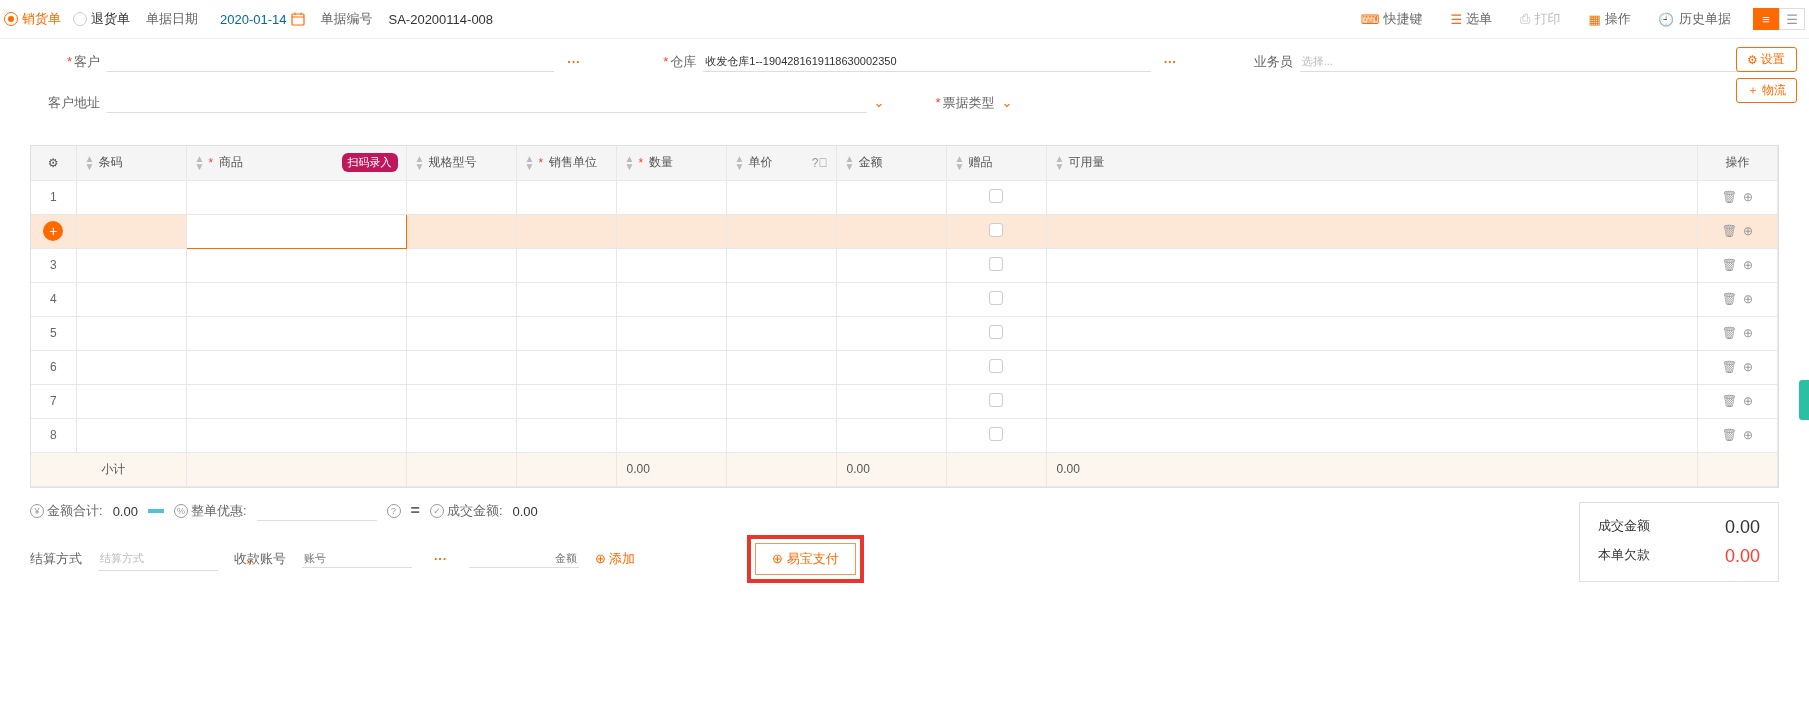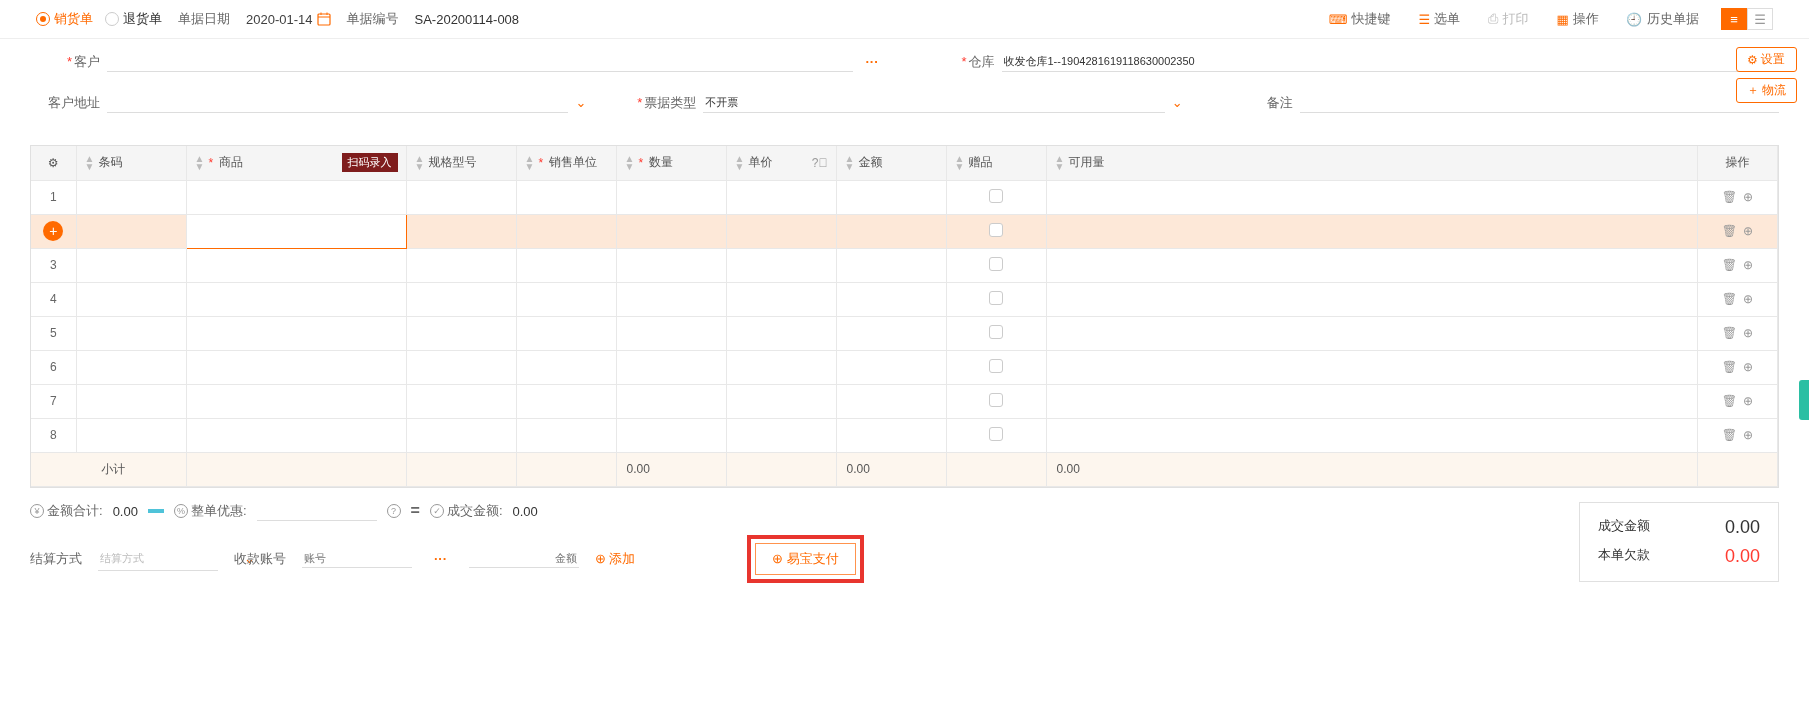--- a/index.html
+++ b/index.html
@@ -1,26 +1,26 @@
 <!DOCTYPE html>
 <html><head>
 <meta charset="utf-8">
 <style>
 * { box-sizing: border-box; margin: 0; padding: 0; }
 body { font-family: "Microsoft YaHei", Arial, sans-serif; font-size: 13px; color: #333; background: #fff; }
 
 
-.topbar { display: flex; align-items: center; padding: 8px 36px; border-bottom: 1px solid #eee; gap: 16px; }
+.topbar { display: flex; align-items: center; padding: 8px 4px; border-bottom: 1px solid #eee; gap: 16px; }
 .radio-group { display: flex; gap: 12px; align-items: center; }
 .radio-item { display: flex; align-items: center; gap: 4px; cursor: pointer; }
 .radio-circle { width: 14px; height: 14px; border: 1px solid #ccc; border-radius: 50%; display: inline-flex; align-items: center; justify-content: center; }
 .radio-circle.active { border-color: #ff6a00; }
 .radio-dot { width: 6px; height: 6px; background: #ff6a00; border-radius: 50%; }
 .label-gray { color: #666; }
-.date-val { color: #404040; }
+.date-val { color: #0369a1; margin-left: 6px; }
 .cal-icon { color: #ff6a00; margin-left: 4px; }
 .spacer { flex: 1; }
 .toolbar-btn { display: inline-flex; align-items: center; gap: 4px; color: #666; cursor: pointer; padding: 2px 6px; }
 .toolbar-btn .ico { color: #ff6a00; }
 .view-toggle { display: flex; }
 .view-btn { width: 26px; height: 22px; border: 1px solid #ddd; display: flex; align-items: center; justify-content: center; color: #999; cursor: pointer; }
 .view-btn.active { background: #ff6a00; border-color: #ff6a00; color: #fff; }
 
 
 .form-area { padding: 12px 30px; position: relative; }
@@ -35,21 +35,21 @@
 .side-buttons { position: absolute; right: 12px; top: 8px; display: flex; flex-direction: column; gap: 6px; }
 .side-btn { border: 1px solid #ff6a00; color: #ff6a00; background: #fff; padding: 3px 10px; border-radius: 3px; cursor: pointer; font-size: 12px; display: flex; align-items: center; gap: 3px; }
 
 
 .table-wrap { margin: 0 30px; border: 1px solid #e0e0e0; }
 .tbl { width: 100%; border-collapse: collapse; }
 .tbl th, .tbl td { border-right: 1px solid #e8e8e8; border-bottom: 1px solid #e8e8e8; padding: 0; height: 34px; font-weight: normal; font-size: 12px; }
 .tbl th { background: #f5f5f5; color: #555; }
 .th-inner { display: flex; align-items: center; padding: 0 8px; gap: 4px; }
 .sort-ico { color: #bbb; font-size: 10px; line-height: 8px; }
-.scan-badge { background: #7f1d1d; color: #fff; padding: 2px 6px; border-radius: 0; font-size: 11px; margin-left: auto; }
+.scan-badge { background: #be185d; color: #fff; padding: 2px 6px; border-radius: 6px; font-size: 11px; margin-left: auto; }
 .row-idx { text-align: center; color: #666; width: 45px; }
 .gear { text-align: center; color: #999; cursor: pointer; }
 .add-circle { width: 20px; height: 20px; background: #ff6a00; color: #fff; border-radius: 50%; display: inline-flex; align-items: center; justify-content: center; font-size: 14px; }
 .row-active td { background: #fde8d8; }
 .row-active .cell-editing { background: #fff; border: 1px solid #ff6a00; }
 .chk { width: 14px; height: 14px; border: 1px solid #ccc; border-radius: 3px; display: inline-block; background: #fff; }
 .op-cell { text-align: center; }
 .op-ico { color: #999; margin: 0 3px; cursor: pointer; }
 .subtotal-row td { background: #fdf6ee; color: #555; padding-left: 10px; }
 .help-ico { margin-left: auto; color: #999; }
@@ -149,36 +149,36 @@
     <div class="form-field">
       <span class="form-label"><span class="req">*</span><span>客户</span></span>
       <input class="form-input" style="">
       <span class="field-icon">···</span>
     </div>
     <div class="form-field">
       <span class="form-label"><span class="req">*</span><span>仓库</span></span>
       <input class="form-input" value="收发仓库1--1904281619118630002350" style="">
       <span class="field-icon">···</span>
     </div>
+    <div class="form-field">
+      <span class="form-label">业务员</span>
+      <input class="form-input" placeholder="选择..." style="">
+      <span class="field-icon">···</span>
+    </div>
   </div>
 
   <div class="form-row">
     <div class="form-field">
       <span class="form-label">客户地址</span>
       <input class="form-input" style="">
       <span class="chev-down">⌄</span>
     </div>
     <div class="form-field">
       <span class="form-label"><span class="req">*</span><span>票据类型</span></span>
-      <input class="form-input" value="不开票" style="">
       <span class="chev-down">⌄</span>
-    </div>
-    <div class="form-field">
-      <span class="form-label">备注</span>
-      <input class="form-input" style="">
     </div>
   </div>
 </div>
 
 <div class="table-wrap">
 <table class="tbl">
   <thead>
     <tr>
       <th style="width:45px" class="gear">⚙</th>
       <th style="width:110px">

